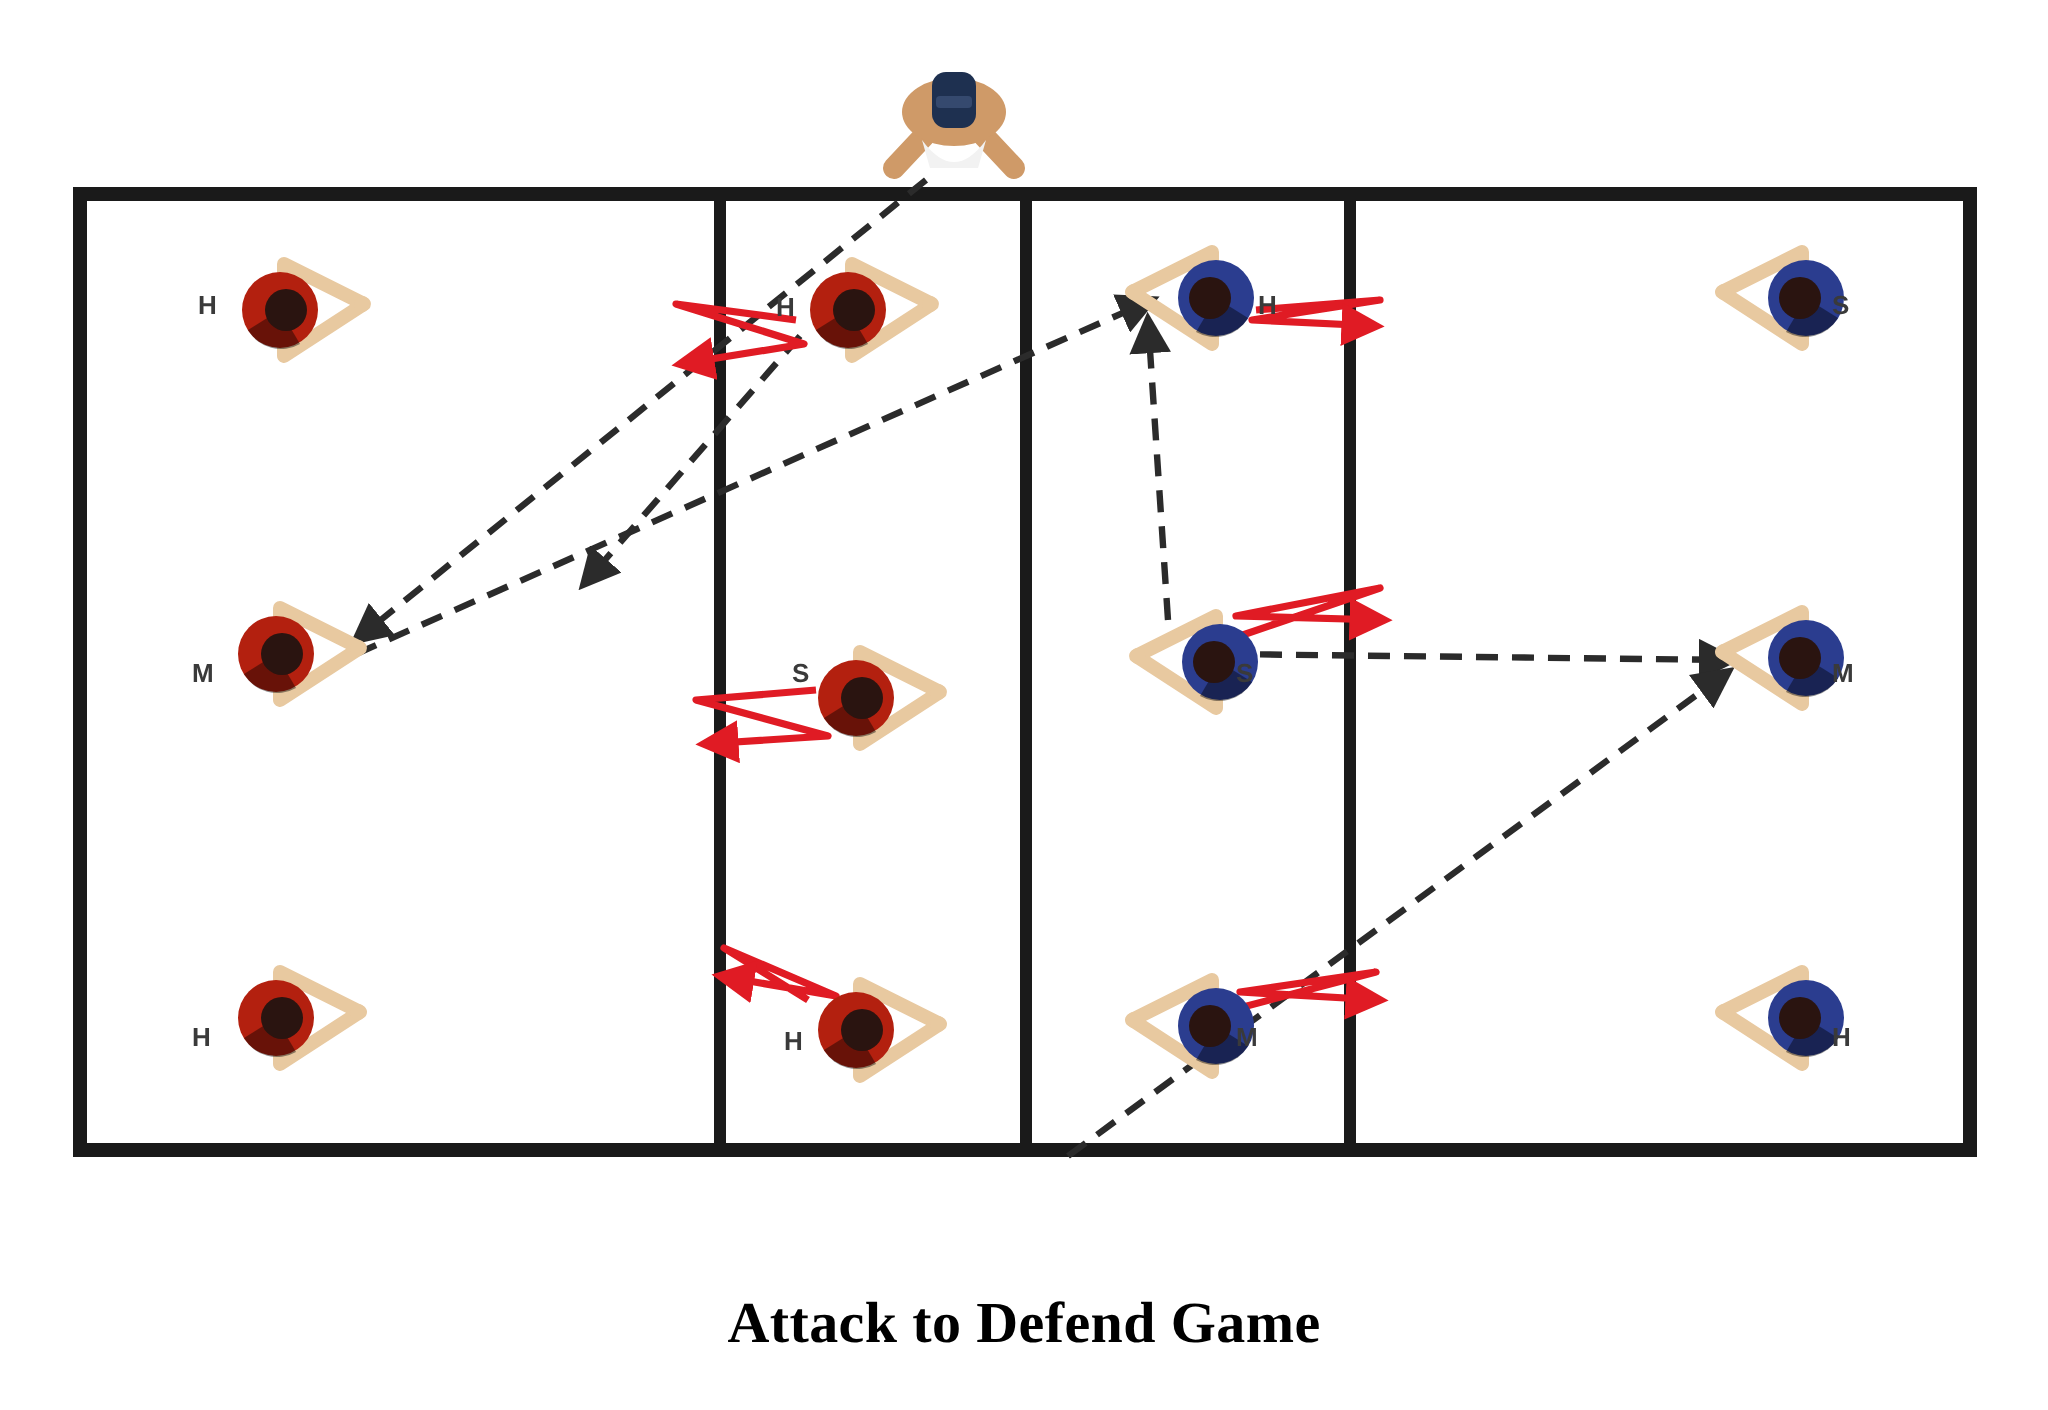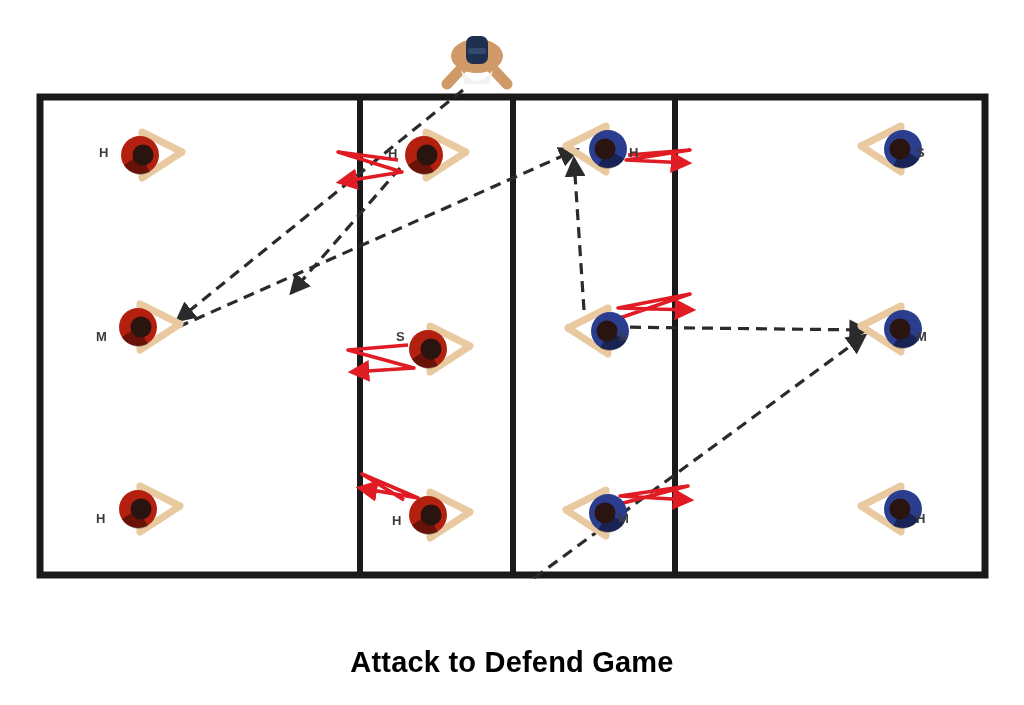--- a/index.html
+++ b/index.html
@@ -49,21 +49,21 @@
     width: 80px;
     height: 72px;
   }
   .coach svg { width: 100%; height: 100%; display: block; }
   #title {
     position: absolute;
     left: 0;
     top: 646px;
     width: 1024px;
     text-align: center;
-    font-family: Liberation Sans, sans-serif;
+    font-family: Liberation Serif, serif;
     font-size: 29px;
     font-weight: bold;
     color: #000000;
     letter-spacing: 0.2px;
   }
 </style>
 </head>
 <body>
 
 <div id="stage">

